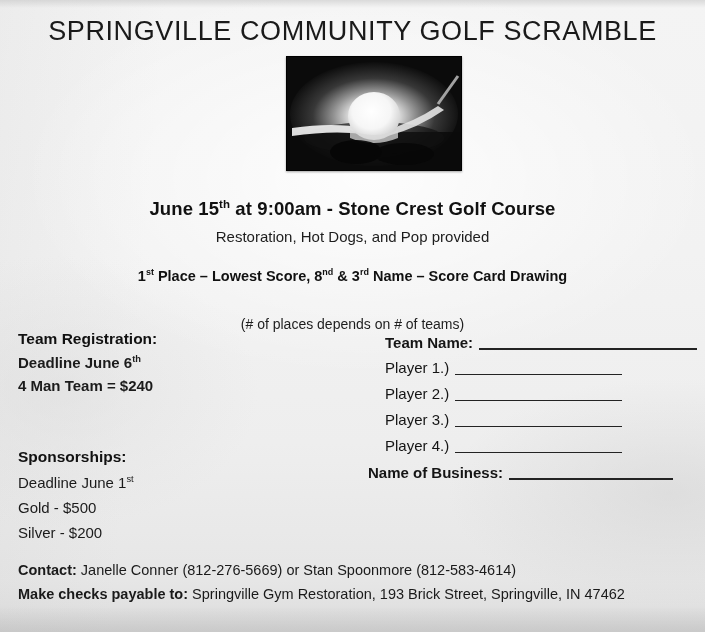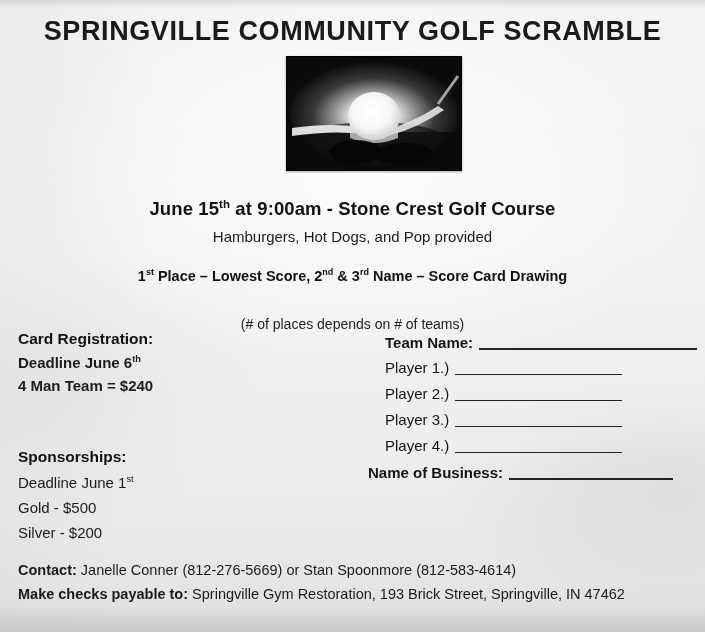--- a/index.html
+++ b/index.html
@@ -63,21 +63,21 @@
 
   
   .title {
     position: absolute;
     top: 16px;
     left: 0;
     width: 705px;
     text-align: center;
     font-family: "Liberation Sans", sans-serif;
     font-size: 27px;
-    font-weight: 700;
+    font-weight: 400;
     letter-spacing: 0.6px;
     color: #1a1a1a;
     white-space: nowrap;
   }
 
   
   .photo-wrap {
     position: absolute;
     left: 286px;
     top: 56px;
@@ -254,29 +254,29 @@
           <ellipse cx="70" cy="96" rx="26" ry="12" fill="#050505" opacity="0.9"></ellipse>
           <ellipse cx="118" cy="98" rx="30" ry="11" fill="#070707" opacity="0.88"></ellipse>
           <rect x="0" y="0" width="176" height="115" fill="none" stroke="#000" stroke-width="2"></rect>
         </svg>
       </div>
     </div>
 
     <div class="event-line event-headline">
       <span>June 15</span><sup>th</sup><span> at 9:00am - Stone Crest Golf Course</span>
     </div>
-    <div class="event-line event-sub">Hamburgers, Hot Dogs, and Pop provided</div>
+    <div class="event-line event-sub">Restoration, Hot Dogs, and Pop provided</div>
 
     <div class="event-line places-line">
-      <span>1</span><sup>st</sup><span> Place – Lowest Score, 2</span><sup>nd</sup><span> &amp; 3</span><sup>rd</sup><span> Name – Score Card Drawing</span>
+      <span>1</span><sup>st</sup><span> Place – Lowest Score, 8</span><sup>nd</sup><span> &amp; 3</span><sup>rd</sup><span> Name – Score Card Drawing</span>
     </div>
     <div class="event-line places-note">(# of places depends on # of teams)</div>
 
     <div class="left-col" id="team-reg">
-      <div class="blk-head">Card Registration:</div>
+      <div class="blk-head">Team Registration:</div>
       <div class="blk-line">
         <span>Deadline June 6</span><sup>th</sup>
       </div>
       <div class="blk-line">4 Man Team = $240</div>
     </div>
 
     <div class="left-col" id="sponsorships">
       <div class="blk-head">Sponsorships:</div>
       <div class="blk-line">
         <span>Deadline June 1</span><sup>st</sup>

